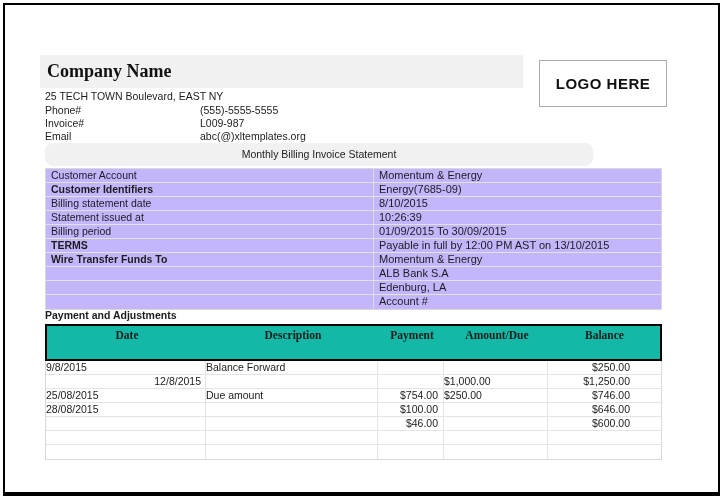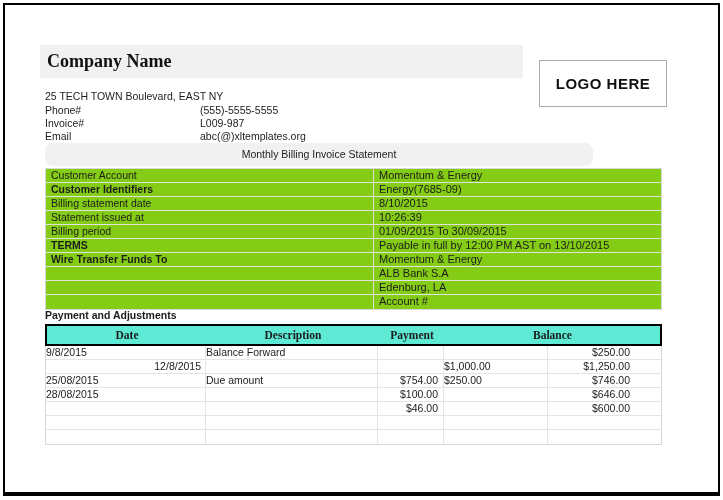--- a/index.html
+++ b/index.html
@@ -6,21 +6,21 @@
   body {
     width:723px; height:500px; background:#ffffff; position:relative;
     font-family:"Liberation Sans", sans-serif; color:#1c1c1c; overflow:hidden;
   }
   .page {
     position:absolute; left:3px; top:3px; width:717px; height:493px;
     border:2px solid #000; border-bottom-width:4px; box-sizing:border-box; background:#fff;
   }
 
   
-  .company-band { position:absolute; left:35px; top:40px; width:483px; height:33px; background:#f1f1f1; }
+  .company-band { position:absolute; left:35px; top:50px; width:483px; height:33px; background:#f1f1f1; }
   .company-name {
     font-family:"Liberation Serif", serif; font-weight:bold; font-size:18px;
     line-height:33px; padding-left:7px; color:#111; white-space:nowrap;
   }
   .logo-box {
     position:absolute; left:534px; top:55px; width:128px; height:47px; background:#fff;
     border:1px solid #ababab; box-sizing:border-box;
     display:flex; align-items:center; justify-content:center;
     font-weight:bold; font-size:15px; letter-spacing:0.5px; color:#111;
   }
@@ -31,36 +31,36 @@
 
   
   .title-band {
     position:absolute; left:40px; top:138px; width:548px; height:23px; background:#f1f1f1;
     text-align:center; line-height:23px; font-size:10.5px;border-radius:8px;
   }
 
   
   .detail-table {
     position:absolute; left:40px; top:163px; width:617px;
-    border:1px solid #d8d8d8; box-sizing:border-box; background:#84cc16;
+    border:1px solid #d8d8d8; box-sizing:border-box; background:#c4b5fd;
   }
   .d-row { display:flex; height:14px; border-bottom:1px solid #e2e2e2; box-sizing:border-box; }
   .d-row:last-child { border-bottom:none; }
   .d-label {
     width:328px; padding-left:5px; box-sizing:border-box;
     border-right:1px solid #dcdcdc; font-size:10.5px; line-height:13px; white-space:nowrap;
   }
   .d-value { flex:1; padding-left:5px; font-size:11px; line-height:13px; white-space:nowrap; }
   .bold { font-weight:bold; }
 
   
   .pa-heading { position:absolute; left:40px; top:304px; font-size:10.5px; font-weight:bold; }
   .pay-table { position:absolute; left:40px; top:319px; width:617px; }
   .pay-header {
-    display:flex; height:22px; background:#5eead4; border:2px solid #000; box-sizing:border-box;
+    display:flex; height:37px; background:#14b8a6; border:2px solid #000; box-sizing:border-box;
     font-family:"Liberation Serif", serif; font-weight:bold; font-size:11.5px;
   }
   .ph { line-height:18px; text-align:center; box-sizing:border-box; }
   .pay-body { border:1px solid #d8d8d8; border-top:none; box-sizing:border-box; }
   .p-row { display:flex; height:14px; border-bottom:1px solid #e4e4e4; box-sizing:border-box; }
   .p-row:last-child { border-bottom:none; }
   .pc { box-sizing:border-box; font-size:10.5px; line-height:13px; border-right:1px solid #e4e4e4; white-space:nowrap; }
   .w-date { width:160px; } .w-desc { width:172px; } .w-pay  { width:66px; } .w-due  { width:104px; } .w-bal  { flex:1; border-right:none; }
   .a-center { }
   .a-right  { text-align:right; padding-right:4px; }
@@ -139,20 +139,21 @@
       </div>
     </div>
 
   <div class="pa-heading">Payment and Adjustments</div>
 
   <div class="pay-table">
     <div class="pay-header">
       <div class="ph w-date">Date</div>
       <div class="ph w-desc">Description</div>
       <div class="ph w-pay">Payment</div>
+      <div class="ph w-due">Amount/Due</div>
       <div class="ph w-bal">Balance</div>
     </div>
     <div class="pay-body" id="pay-body">
         <div class="p-row">
           <div class="pc w-date a-center">9/8/2015</div>
           <div class="pc w-desc a-center">Balance Forward</div>
           <div class="pc w-pay c-pay"></div>
           <div class="pc w-due a-center"></div>
           <div class="pc w-bal c-bal">$250.00</div>
         </div>

